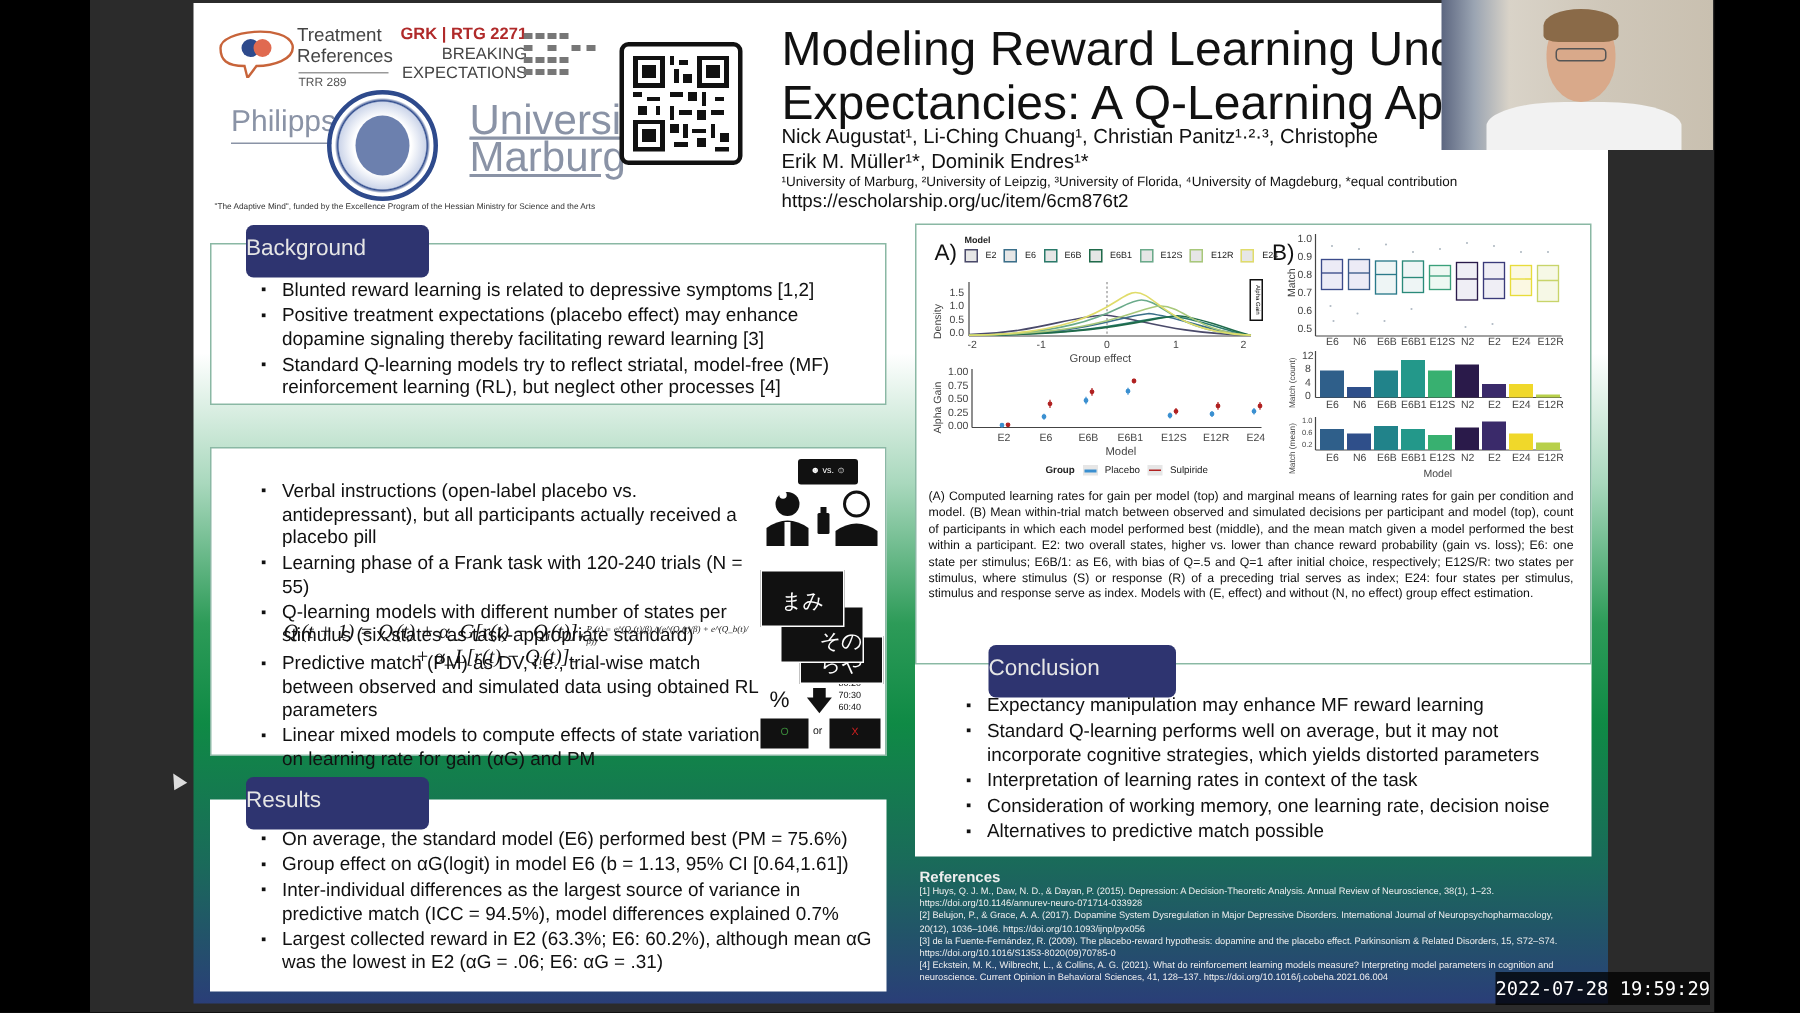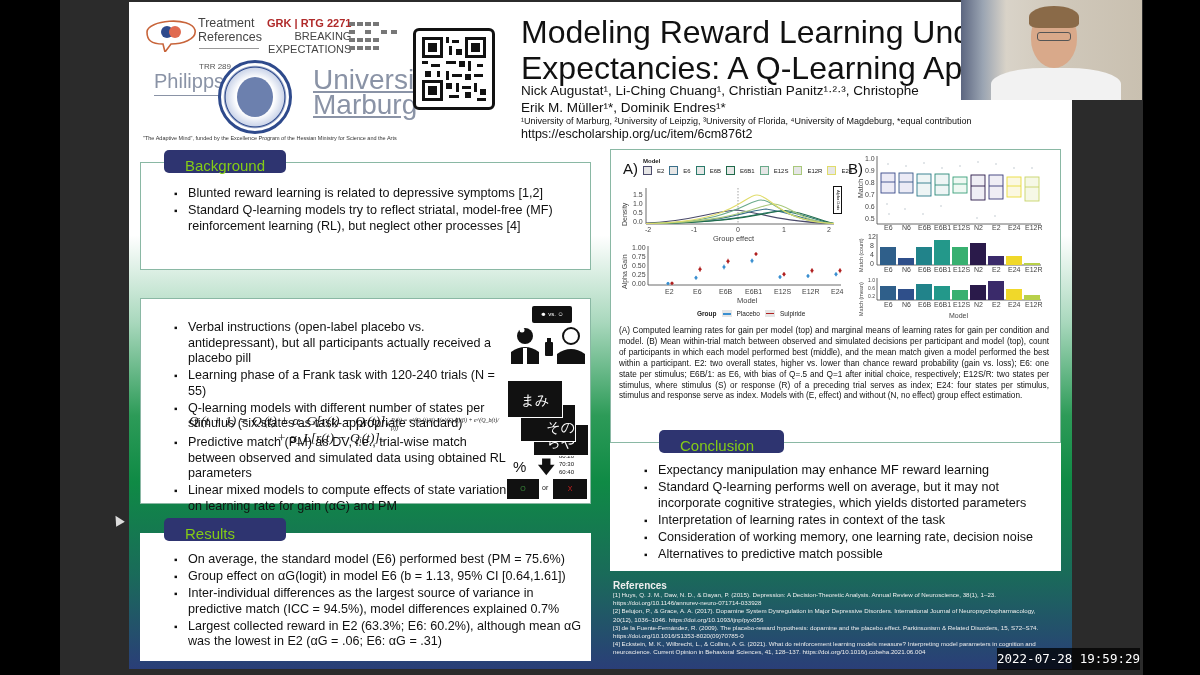--- a/index.html
+++ b/index.html
@@ -9,40 +9,40 @@
   .app-bg { position: absolute; left: 60px; top: 0; width: 1083px; height: 675px; background: #2b2b2b; }
   .black-right { position: absolute; left: 1143px; top: 0; width: 57px; height: 675px; background: #000; }
 
   .poster { position: absolute; left: 129px; top: 2px; width: 943px; height: 667px;
     background: linear-gradient(180deg, #ffffff 0%, #ffffff 35%, #a9d8bd 48%, #2d9b58 62%, #0f8a45 72%, #1a6a5a 86%, #2a3e78 100%);
     overflow: hidden; }
 
   
   .logo-te { position: absolute; left: 12px; top: 12px; width: 60px; height: 38px; }
   .te-text { position: absolute; left: 69px; top: 14px; font-size: 12.5px; line-height: 14px; color: #444; }
-  .te-sub { position: absolute; left: 70px; top: 46px; font-size: 8px; color: #555; border-top: 1px solid #999; padding-top: 13px; width: 60px; }
+  .te-sub { position: absolute; left: 70px; top: 46px; font-size: 8px; color: #555; border-top: 1px solid #999; padding-top: 1px; width: 60px; }
   .grk { position: absolute; left: 138px; top: 15px; font-size: 11px; line-height: 13px; text-align: right; color: #444; }
   .grk .red { color: #b02a2a; font-weight: bold; }
   .grid-logo { position: absolute; left: 220px; top: 20px; width: 50px; height: 30px; }
   .philipps { position: absolute; left: 25px; top: 68px; font-size: 20px; color: #8a93a6; border-bottom: 1px solid #8a93a6; padding-bottom: 2px; }
   .seal { position: absolute; left: 89px; top: 58px; width: 74px; height: 74px; border-radius: 50%; border: 3px solid #2e4a8c; background: radial-gradient(circle, #ffffff 40%, #cdd6ea 60%, #2e4a8c 62%, #ffffff 66%); }
   .seal-inner { position: absolute; left: 16px; top: 14px; width: 36px; height: 40px; border-radius: 50%; background: #2e4a8c; opacity: .7; }
   .uni { position: absolute; left: 184px; top: 66px; font-size: 28px; line-height: 24px; color: #8a93a6; text-decoration: underline; }
   .uni .line { border-bottom: 1px solid #8a93a6; }
   .adaptive { position: absolute; left: 14px; top: 133px; font-size: 5.5px; color: #333; white-space: nowrap; }
   .qr { position: absolute; left: 284px; top: 26px; width: 82px; height: 82px; border: 3px solid #111; border-radius: 6px; background: #fff; padding: 6px; }
 
   .title { position: absolute; left: 392px; top: 12px; font-size: 32px; line-height: 36px; color: #111; white-space: nowrap; }
   .authors { position: absolute; left: 392px; top: 80px; font-size: 13.5px; line-height: 17px; color: #111; white-space: nowrap; }
   .affil { position: absolute; left: 392px; top: 114px; font-size: 9px; color: #111; white-space: nowrap; }
   .url { position: absolute; left: 392px; top: 125px; font-size: 12.5px; color: #111; white-space: nowrap; }
 
   
   .box { position: absolute; background: #fff; border: 1.5px solid #8ab8a4; }
-  .pill { position: absolute; height: 23px; background: #2e3470; border-radius: 5px; color: #84cc16; font-size: 15px; line-height: 31px; padding-left: 21px; width: 122px; }
+  .pill { position: absolute; height: 35px; background: #2e3470; border-radius: 5px; color: #e5e5e5; font-size: 15px; line-height: 31px; width: 122px; }
   .bullets { position: absolute; font-size: 12.6px; line-height: 15.5px; color: #111; }
   .bullets li { list-style: none; position: relative; padding-left: 14px; margin-bottom: 1.5px; }
   .bullets li::before { content: "\25AA"; position: absolute; left: 0; top: 0; font-size: 10px; }
   .math { font-family: "Liberation Serif", serif; font-style: italic; }
 
   .fig-box { position: absolute; left: 481px; top: 147px; width: 451px; height: 294px; background: #fff; border: 1.5px solid #8ab8a4; }
   .caption { position: absolute; left: 8px; top: 176px; width: 430px; font-size: 8.2px; line-height: 10.9px; color: #111; text-align: justify; }
   .panel-label { position: absolute; font-size: 15px; color: #111; }
   .axis-text { font-size: 7px; fill: #444; font-family: "Liberation Sans", sans-serif; }
 
@@ -162,20 +162,21 @@
     <div>Nick Augustat¹, Li-Ching Chuang¹, Christian Panitz¹·²·³, Christophe</div>
     <div>Erik M. Müller¹*, Dominik Endres¹*</div>
   </div>
   <div class="affil">¹University of Marburg, ²University of Leipzig, ³University of Florida, ⁴University of Magdeburg, *equal contribution</div>
   <div class="url">https://escholarship.org/uc/item/6cm876t2</div>
 
   <div class="box" style="left:11px; top:160px; width:451px; height:108px;"></div>
   <div class="pill" style="left:35px; top:148px;">Background</div>
   <ul class="bullets" style="left:45px; top:184px; width:410px;">
     <li>Blunted reward learning is related to depressive symptoms [1,2]</li>
+    <li>Positive treatment expectations (placebo effect) may enhance dopamine signaling thereby facilitating reward learning [3]</li>
     <li>Standard Q-learning models try to reflect striatal, model-free (MF) reinforcement learning (RL), but neglect other processes [4]</li>
   </ul>
 
   <div class="box" style="left:11px; top:296px; width:451px; height:206px;"></div>
   <ul class="bullets" style="left:45px; top:318px; width:330px;">
     <li>Verbal instructions (open-label placebo vs. antidepressant), but all participants actually received a placebo pill</li>
     <li>Learning phase of a Frank task with 120-240 trials (N = 55)</li>
     <li>Q-learning models with different number of states per stimulus (six states as task-appropriate standard)</li>
   </ul>
   <div class="math" style="position:absolute; left:60px; top:410px; font-size:13.5px; line-height:17px; color:#111;">

